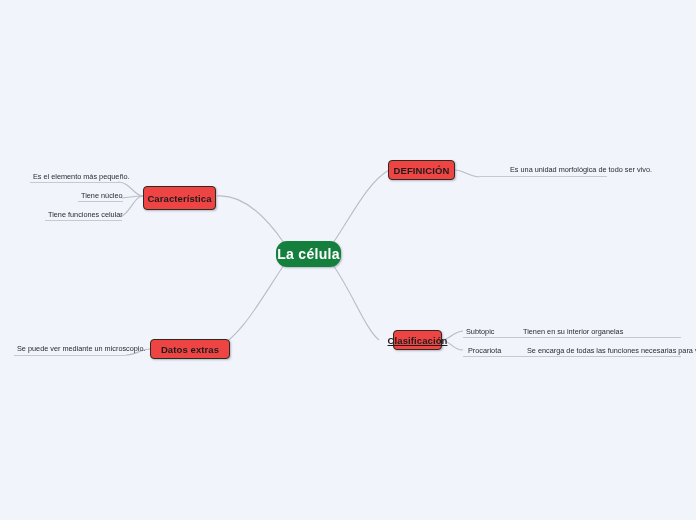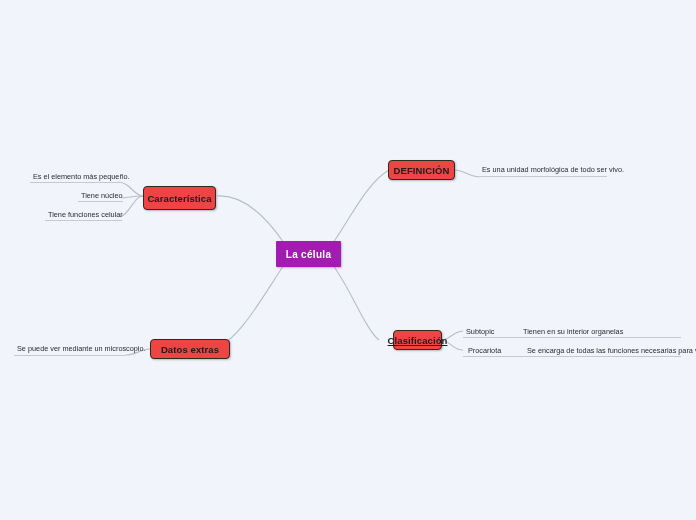--- a/index.html
+++ b/index.html
@@ -27,26 +27,26 @@
   }
   .node {
     position: absolute;
     box-sizing: border-box;
     display: flex;
     align-items: center;
     justify-content: center;
     white-space: nowrap;
   }
   .node-root {
-    background: #a21caf;
+    background: #15803d;
     color: #ffffff;
     font-weight: bold;
-    font-size: 10px;
+    font-size: 14px;
     letter-spacing: 0.3px;
-    border-radius: 1px;
+    border-radius: 11px;
     box-shadow: 1px 1px 2px rgba(90,90,110,0.40);
   }
   .node-main {
     background: #ef4444;
     color: #1d1d1d;
     font-weight: bold;
     font-size: 9.5px;
     letter-spacing: 0.1px;
     border: 1.4px solid #2b2b20;
     border-radius: 4px;
@@ -59,20 +59,21 @@
     color: #2a2a33;
     white-space: nowrap;
     line-height: 10px;
   }
   .leaf-text {
     display: block;
     padding: 0 2px 1px 2px;
   }
   .leaf-right {
     text-align: center;
+    margin-left: 28px;
   }
   .leaf-rule {
     position: absolute;
     height: 1px;
     background: #c6c9d4;
   }
   .sub-label {
     position: absolute;
     font-size: 7.3px;
     color: #2a2a33;

